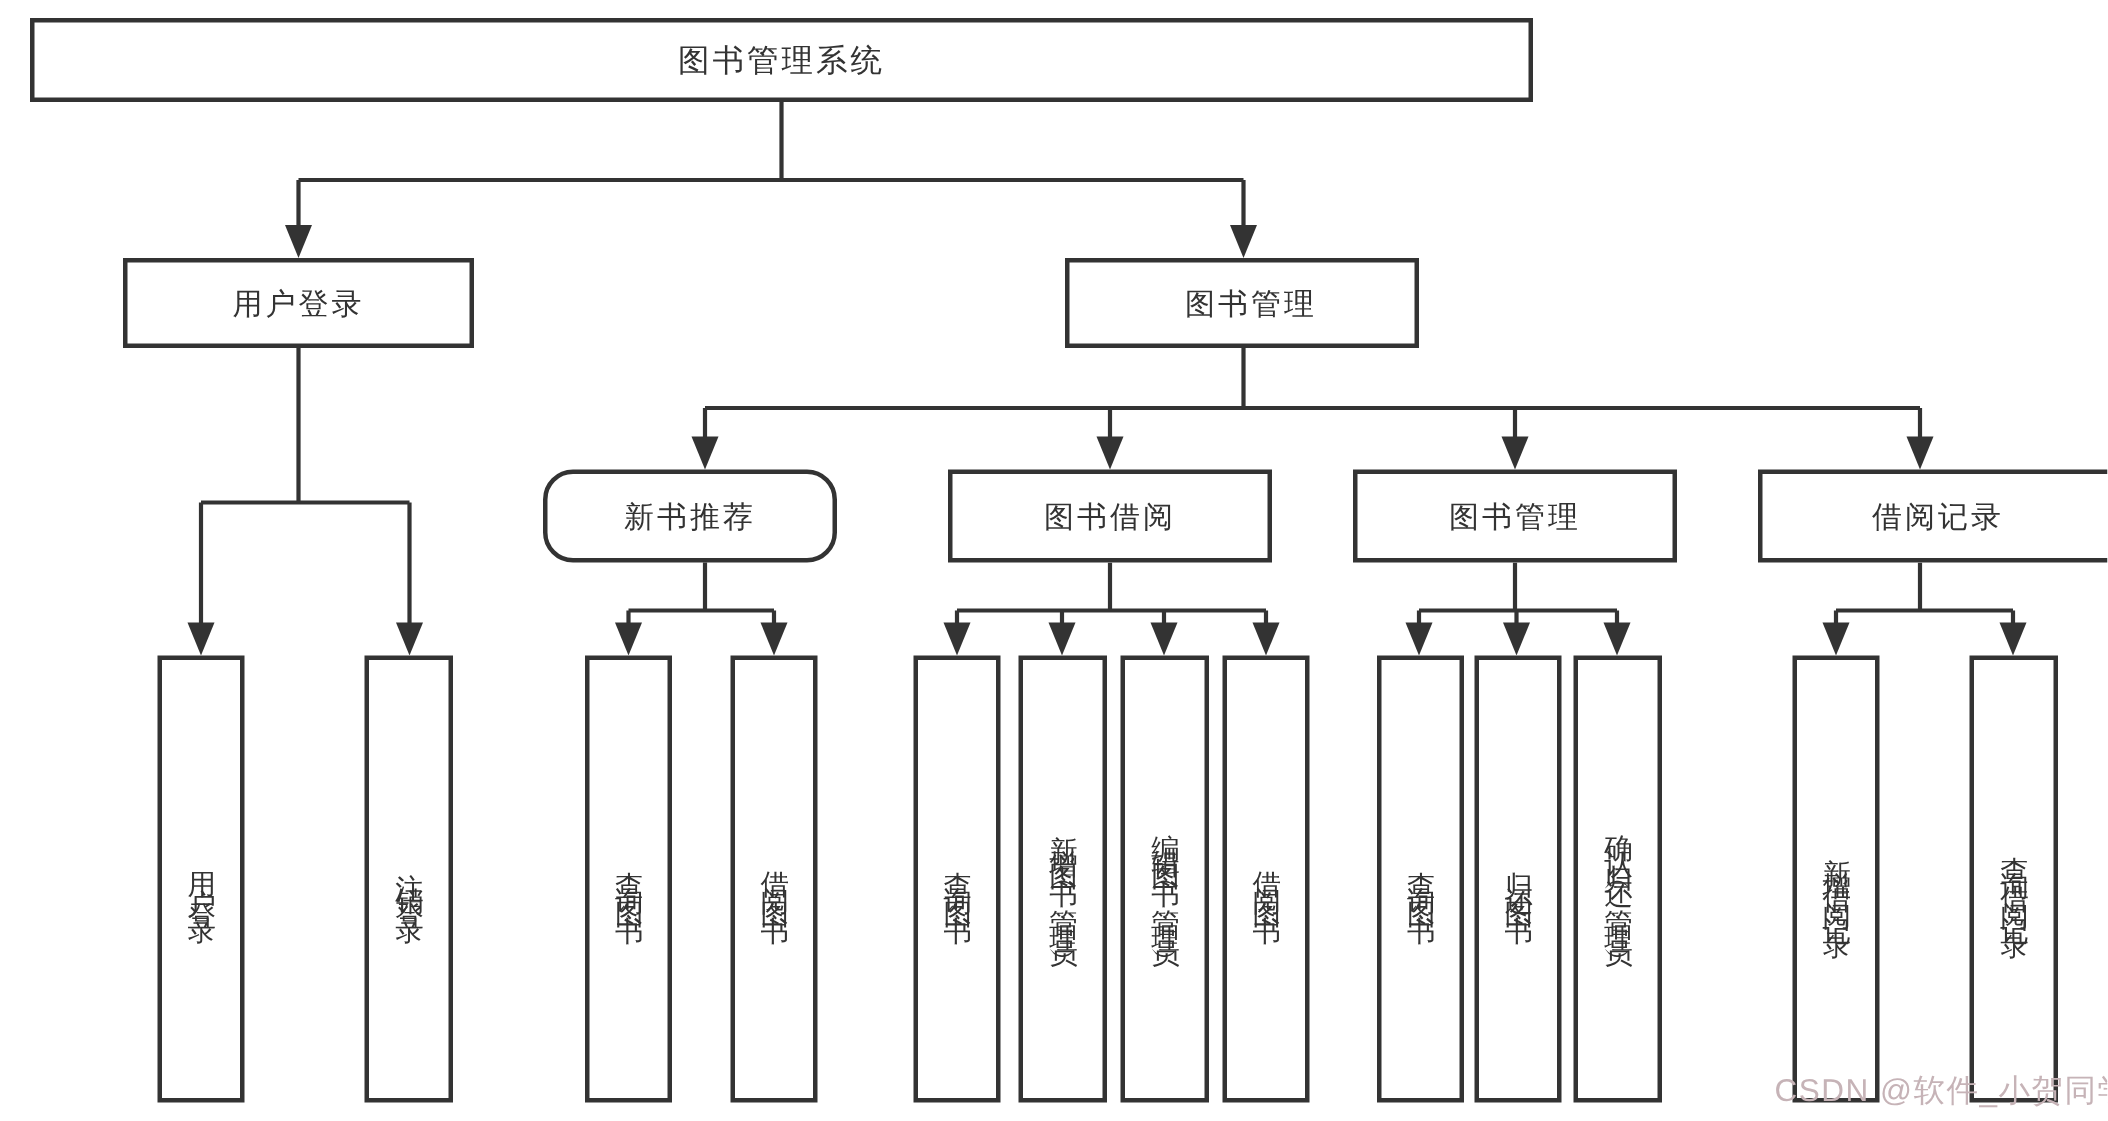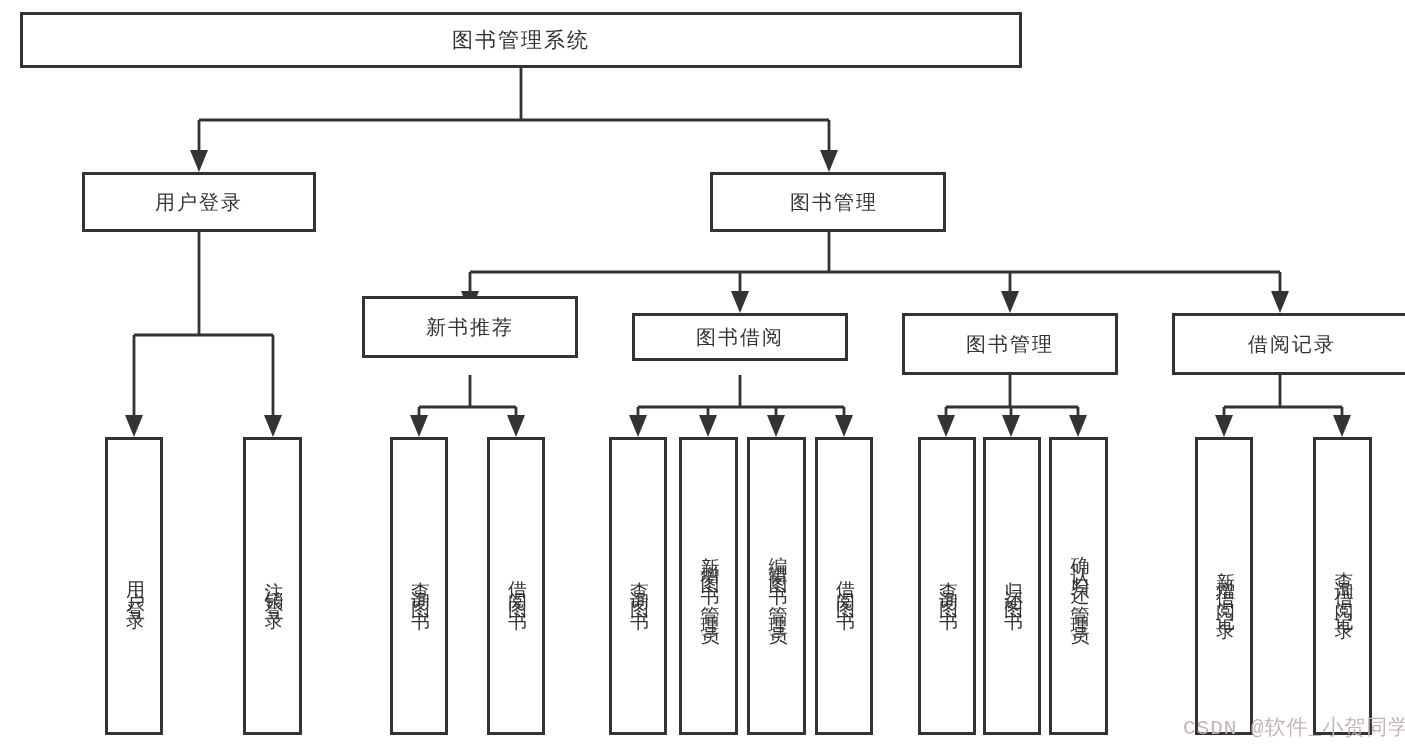--- a/index.html
+++ b/index.html
@@ -1,18 +1,18 @@
 <!DOCTYPE html>
 <html><head>
 <meta charset="utf-8">
 <style>
   html,body{margin:0;padding:0;background:#ffffff;}
   .stage{
     position:relative;width:1405px;height:747px;background:#ffffff;
-    font-family:Liberation Mono, monospace;color:#333333;overflow:hidden;
+    font-family:Liberation Sans, sans-serif;color:#333333;overflow:hidden;
   }
   svg.wires{position:absolute;left:0;top:0;width:1405px;height:747px;}
   .box{
     position:absolute;box-sizing:border-box;border:3px solid #333333;background:#ffffff;
     display:flex;align-items:center;justify-content:center;
     font-size:20px;letter-spacing:2px;color:#333333;z-index:2;
   }
   .box.root{font-size:21px;}
   .vbox span{
     writing-mode:vertical-rl;text-orientation:mixed;
@@ -73,24 +73,24 @@
     <span>图书管理系统</span>
   </div>
 
   <div class="box hbox" style="left:82px;top:172px;width:234px;height:60px;">
     <span>用户登录</span>
   </div>
   <div class="box hbox" style="left:710px;top:172px;width:236px;height:60px;padding-left:12px;">
     <span>图书管理</span>
   </div>
 
-  <div class="box hbox" style="left:362px;top:296px;width:216px;height:62px;">
+  <div class="box hbox" style="left:362px;top:313px;width:196px;height:62px;border-radius:20px;">
     <span>新书推荐</span>
   </div>
-  <div class="box hbox" style="left:632px;top:313px;width:216px;height:48px;">
+  <div class="box hbox" style="left:632px;top:313px;width:216px;height:62px;">
     <span>图书借阅</span>
   </div>
   <div class="box hbox" style="left:902px;top:313px;width:216px;height:62px;">
     <span>图书管理</span>
   </div>
   <div class="box hbox" style="left:1172px;top:313px;width:240px;height:62px;">
     <span>借阅记录</span>
   </div>
 
   <div class="box vbox" style="left:105px;top:437px;width:58px;height:298px;">

